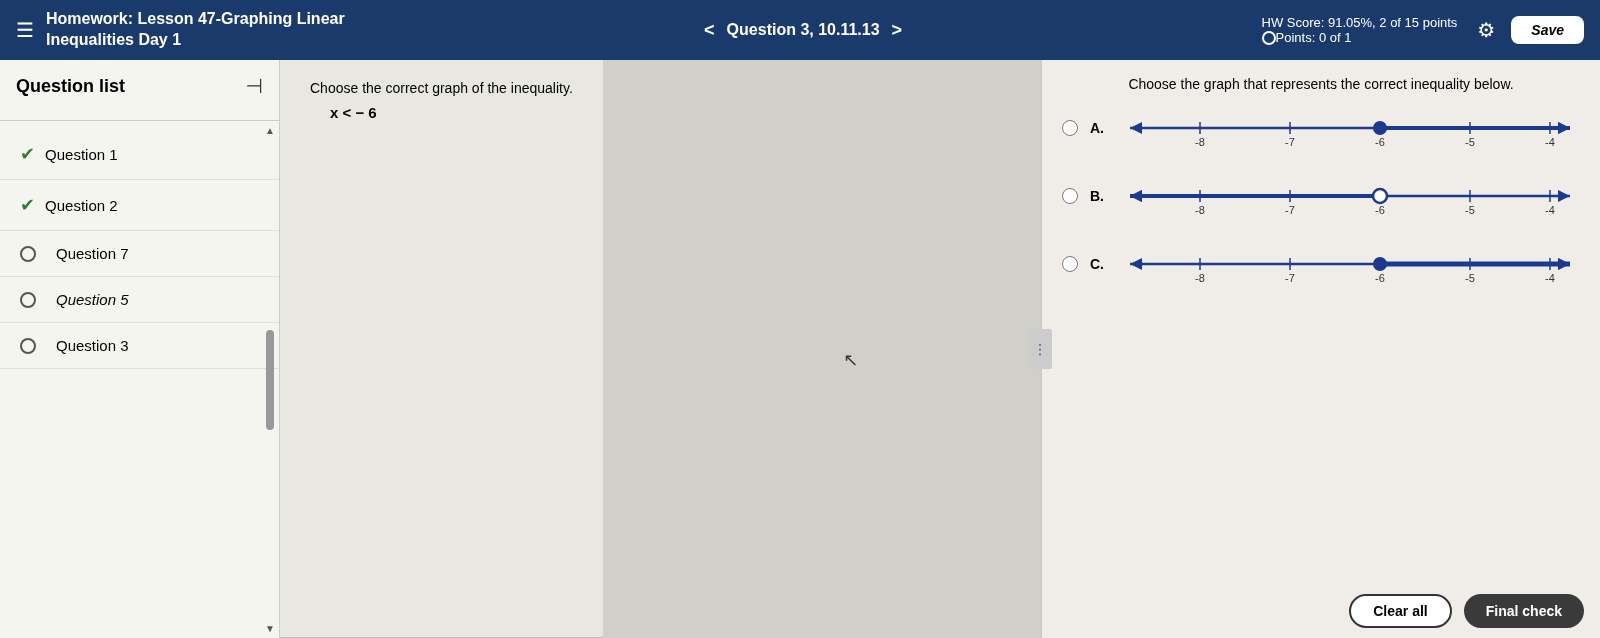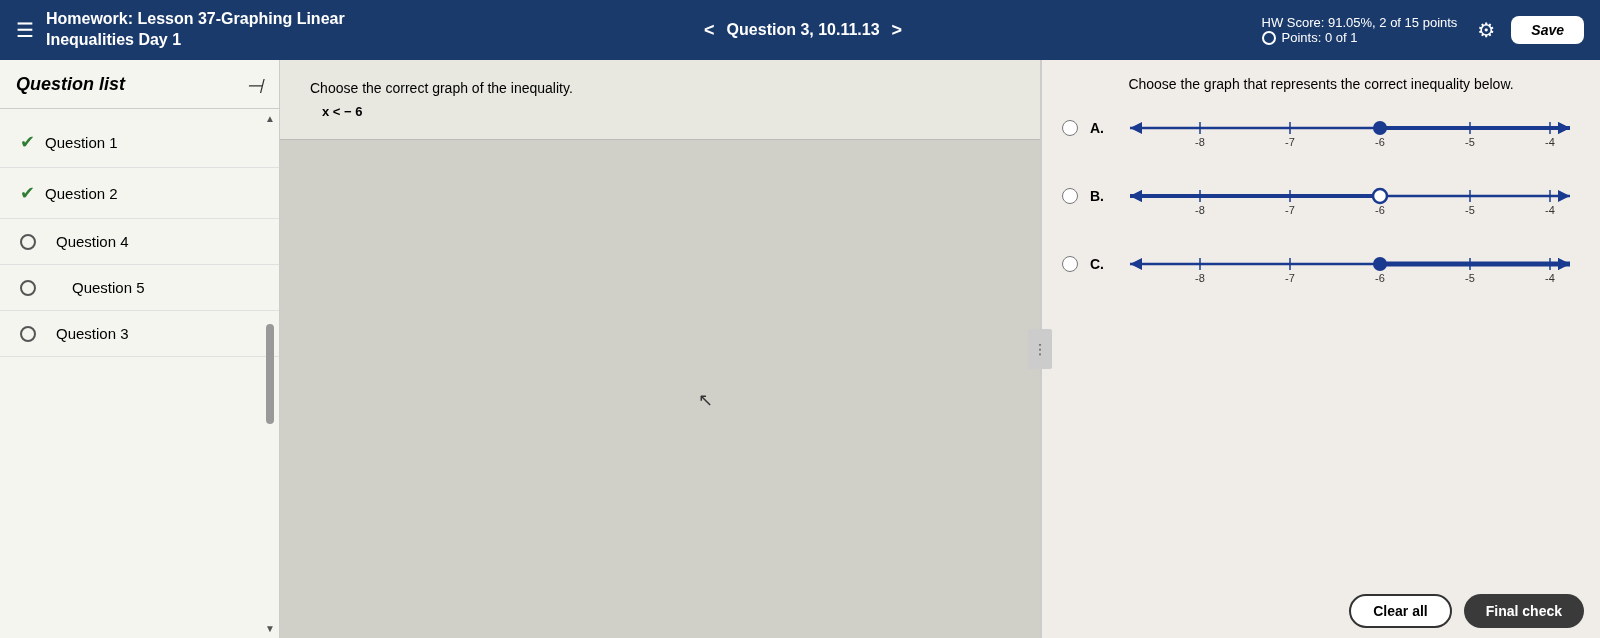--- a/index.html
+++ b/index.html
@@ -40,21 +40,20 @@
     }
     .header-score {
       flex: 0 0 auto;
       text-align: left;
       font-size: 13px;
       margin-right: 20px;
     }
     .header-score .score-line {
       display: flex;
       align-items: center;
-      gap: 6px;
     }
     .header-score .score-circle {
       width: 14px;
       height: 14px;
       border-radius: 50%;
       border: 2px solid white;
       display: inline-block;
     }
     .header-settings {
       margin-right: 16px;
@@ -82,24 +81,24 @@
     
     .sidebar {
       width: 280px;
       background: #f5f5f0;
       border-right: 1px solid #ccc;
       display: flex;
       flex-direction: column;
     }
     .sidebar-header {
       display: flex;
+      align-items: center;
       justify-content: space-between;
-      padding: 14px 16px 10px;
+      padding: 14px 16px 22px;
       border-bottom: 1px solid #ccc;
-      font-style: italic;
     }
     .sidebar-title {
       font-size: 18px;
       font-weight: bold;
     }
     .sidebar-collapse {
       font-size: 20px;
       cursor: pointer;
       color: #333;
     }
@@ -136,35 +135,34 @@
       display: inline-block;
       flex-shrink: 0;
     }
 
     
     .content-area {
       flex: 1;
       background: #d8d8d0;
       position: relative;
       display: flex;
-      flex-direction: column;
     }
     .question-area {
       padding: 20px 30px;
       background: #e8e8e0;
       border-bottom: 1px solid #bbb;
     }
     .question-instruction {
       font-size: 14px;
       margin-bottom: 8px;
     }
     .question-expression {
-      font-size: 13px;
-      font-weight: bold;
-      margin-left: 12px;
+      font-size: 15px;
+      font-weight: bold;
+      margin-left: 20px;
     }
     .graph-canvas {
       flex: 1;
       background: #d0d0c8;
       position: relative;
     }
     .cursor-indicator {
       position: absolute;
       top: 50%;
       left: 55%;
@@ -272,21 +270,21 @@
       font-weight: bold;
       cursor: pointer;
     }
   </style>
 </head>
 <body>
 
 <div class="header">
   <span class="header-menu-icon">☰</span>
   <div class="header-title">
-    <span>Homework: Lesson 37-Graphing Linear</span><br>
+    <span>Homework: Lesson 47-Graphing Linear</span><br>
     <span>Inequalities Day 1</span>
   </div>
   <div class="header-nav">
     <span class="nav-arrow">&lt;</span>
     <span style="font-size:16px;font-weight:bold;">Question 3, 10.11.13</span>
     <span class="nav-arrow">&gt;</span>
   </div>
   <div class="header-score">
     <div>HW Score: 91.05%, 2 of 15 points</div>
     <div class="score-line">
@@ -309,25 +307,25 @@
       <div class="sidebar-item">
         <span class="item-icon checked">✔</span>
         <span>Question 1</span>
       </div>
       <div class="sidebar-item">
         <span class="item-icon checked">✔</span>
         <span>Question 2</span>
       </div>
       <div class="sidebar-item">
         <span class="item-icon circle"></span>
-        <span style="margin-left:10px;">Question 4</span>
+        <span style="margin-left:10px;">Question 7</span>
       </div>
       <div class="sidebar-item">
         <span class="item-icon circle"></span>
-        <span style="margin-left:26px;">Question 5</span>
+        <span style="margin-left:10px;font-style:italic;">Question 5</span>
       </div>
       <div class="sidebar-item">
         <span class="item-icon circle"></span>
         <span style="margin-left:10px;">Question 3</span>
       </div>
       <div style="display:flex;flex-direction:column;align-items:center;padding:4px 0;font-size:10px;color:#555;position:absolute;right:4px;top:0;height:100%;justify-content:space-between;">
         <span style="cursor:pointer;">▲</span>
         <div style="width:8px;height:100px;background:#999;border-radius:4px;"></div>
         <span style="cursor:pointer;">▼</span>
       </div>

